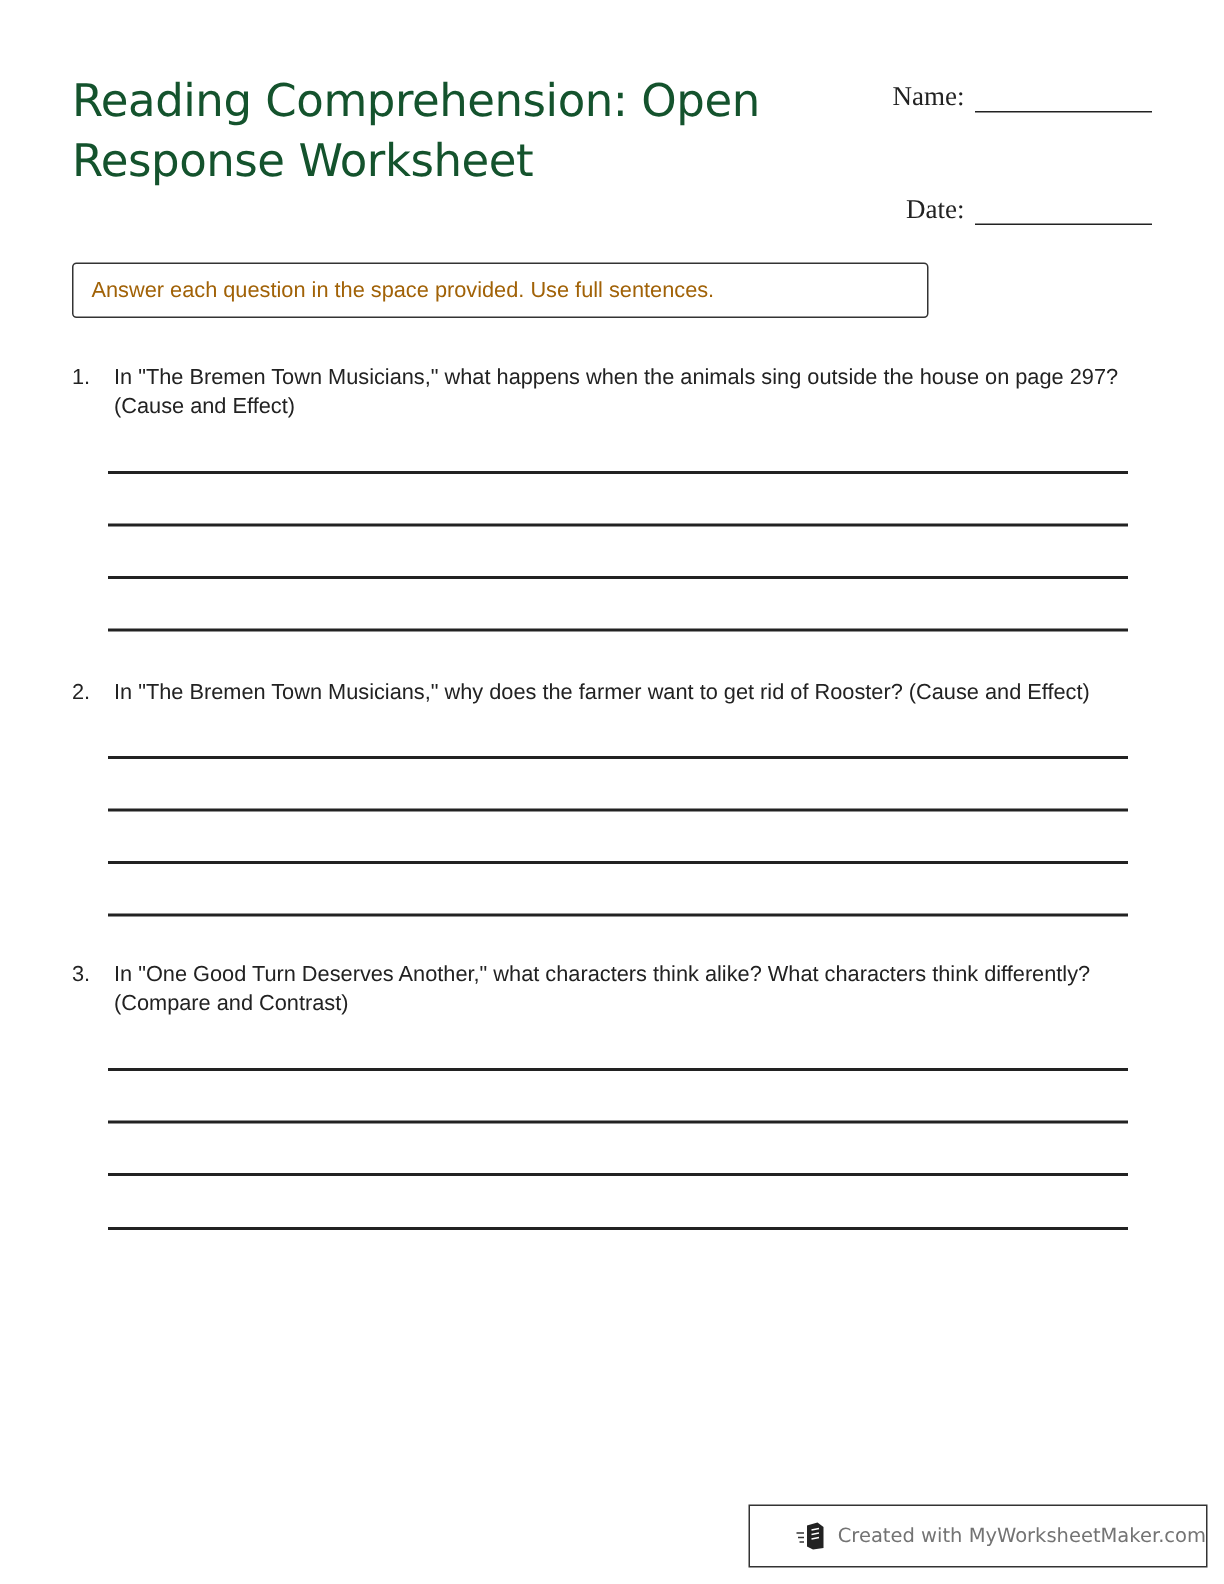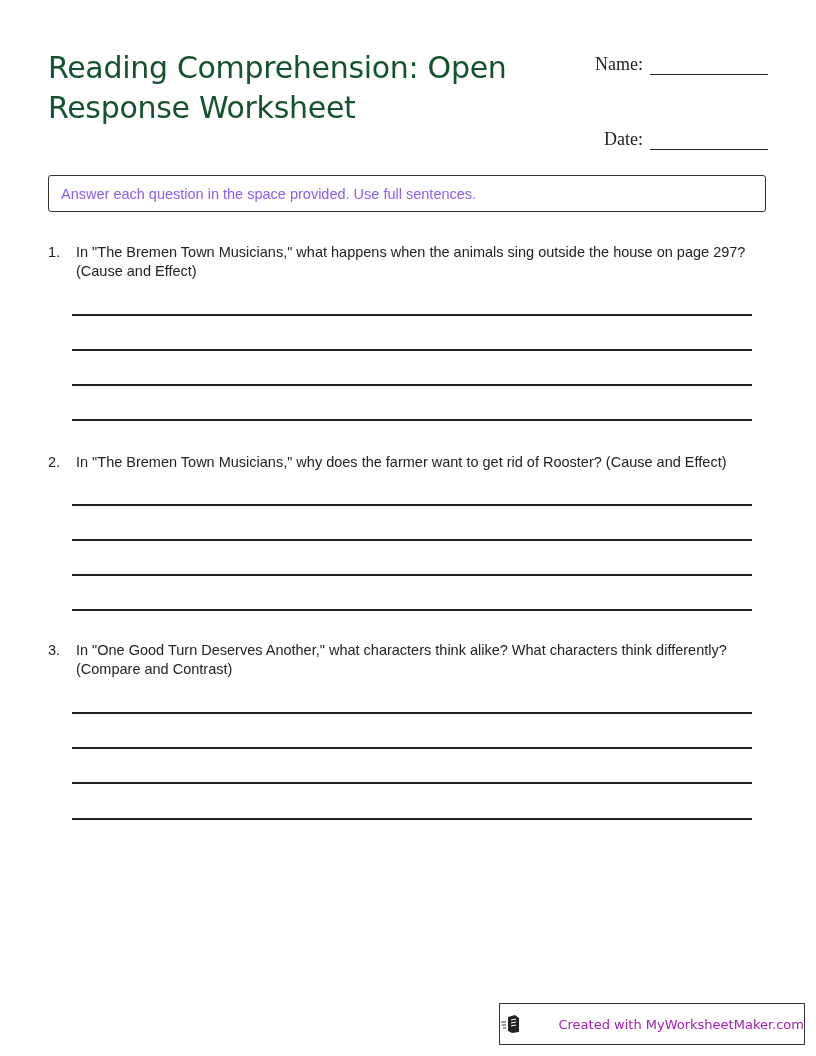--- a/index.html
+++ b/index.html
@@ -4,26 +4,26 @@
   <style>
     html, body { margin: 0; padding: 0; background: #ffffff; }
     body { width: 816px; height: 1056px; position: relative; overflow: hidden; color: #222; font-family: "DejaVu Sans", sans-serif; }
     .title { position: absolute; left: 48px; top: 48px; width: 520px; font-family: "DejaVu Sans", sans-serif; font-size: 30px; line-height: 40px; font-weight: normal; color: #14532d; letter-spacing: -0.3px; }
     .meta { position: absolute; left: 580px; top: 50px; width: 200px; font-family: "Liberation Serif", serif; font-size: 18px; color: #222; }
     .meta-row { position: absolute; right: 12px; display: flex; align-items: flex-end; }
     .meta-row.name { top: 2px; }
     .meta-row.date { top: 40px; margin-top: 37px; }
     .meta-label { text-align: right; margin-right: 7px; }
     .meta-line { width: 118px; border-bottom: 1.5px solid #222; height: 22px; }
-    .instructions { position: absolute; left: 48px; top: 175px; width: 718px; height: 37px; border: 1.5px solid #333; border-radius: 3px; box-sizing: border-box; font-family: "Liberation Sans", sans-serif; font-size: 14.5px; line-height: 36px; padding-left: 12px; color: #8b5cf6; }
+    .instructions { position: absolute; left: 48px; top: 175px; width: 571px; height: 37px; border: 1.5px solid #333; border-radius: 3px; box-sizing: border-box; font-family: "Liberation Sans", sans-serif; font-size: 14.5px; line-height: 36px; padding-left: 12px; color: #a16207; }
     .question { position: absolute; left: 48px; width: 716px; font-family: "Liberation Sans", sans-serif; font-size: 14.5px; line-height: 19px; color: #222; }
     .q-num { position: absolute; left: 0; top: 0; width: 24px; }
     .q-text { margin-left: 28px; display: block; }
     .answer-line { position: absolute; left: 72px; width: 680px; border-top: 2px solid #222; height: 0; }
-    .footer { position: absolute; left: 499px; top: 1003px; width: 306px; height: 42px; border: 1.5px solid #333; box-sizing: border-box; display: flex; align-items: center; justify-content: space-between; font-family: "DejaVu Sans", sans-serif; font-size: 13px; color: #a21caf; }
+    .footer { position: absolute; left: 499px; top: 1003px; width: 306px; height: 42px; border: 1.5px solid #333; box-sizing: border-box; display: flex; align-items: center; justify-content: flex-end; font-family: "DejaVu Sans", sans-serif; font-size: 13px; color: #737373; }
     .footer-icon { width: 22px; height: 20px; margin-right: 6px; }
   </style>
 </head>
 <body>
 
 <div class="title">Reading Comprehension: Open Response Worksheet</div>
 
 <div class="meta">
   <div class="meta-row name">
     <span class="meta-label">Name:</span>

